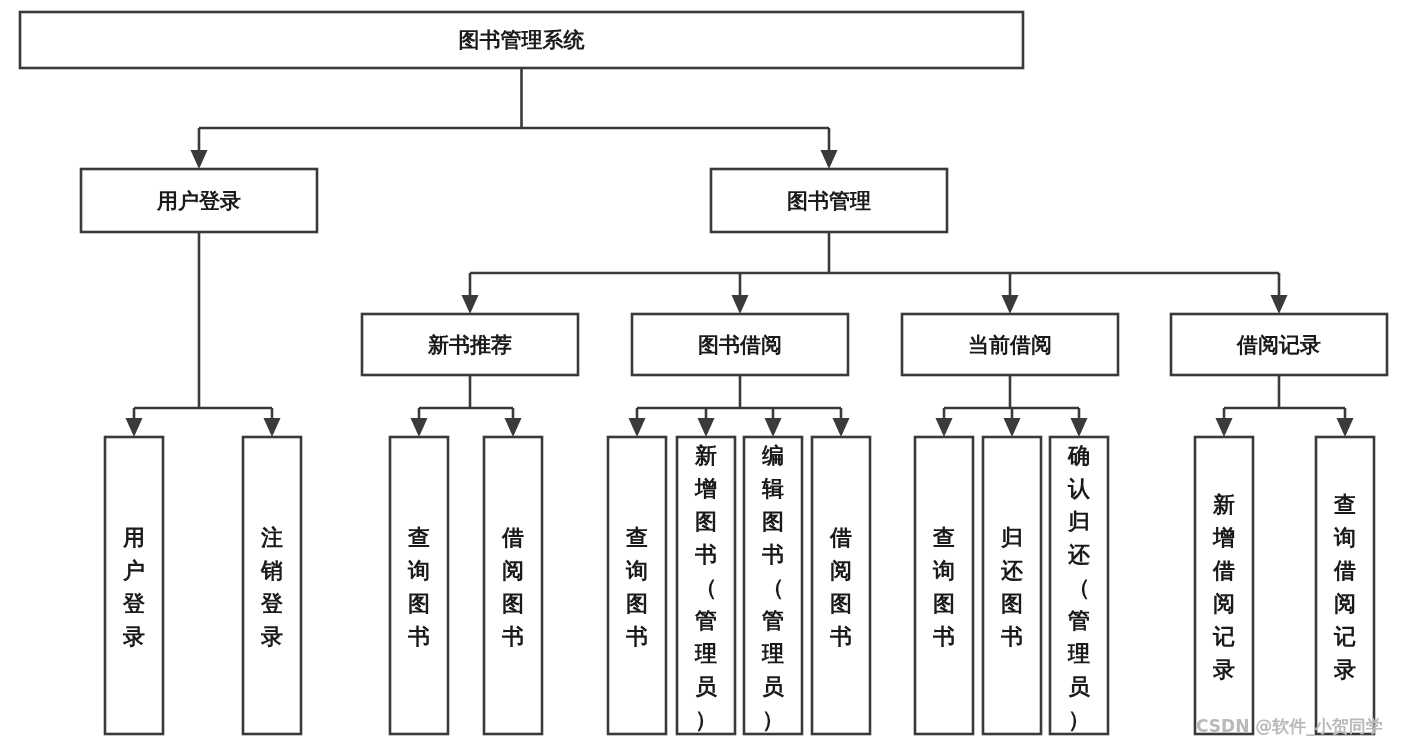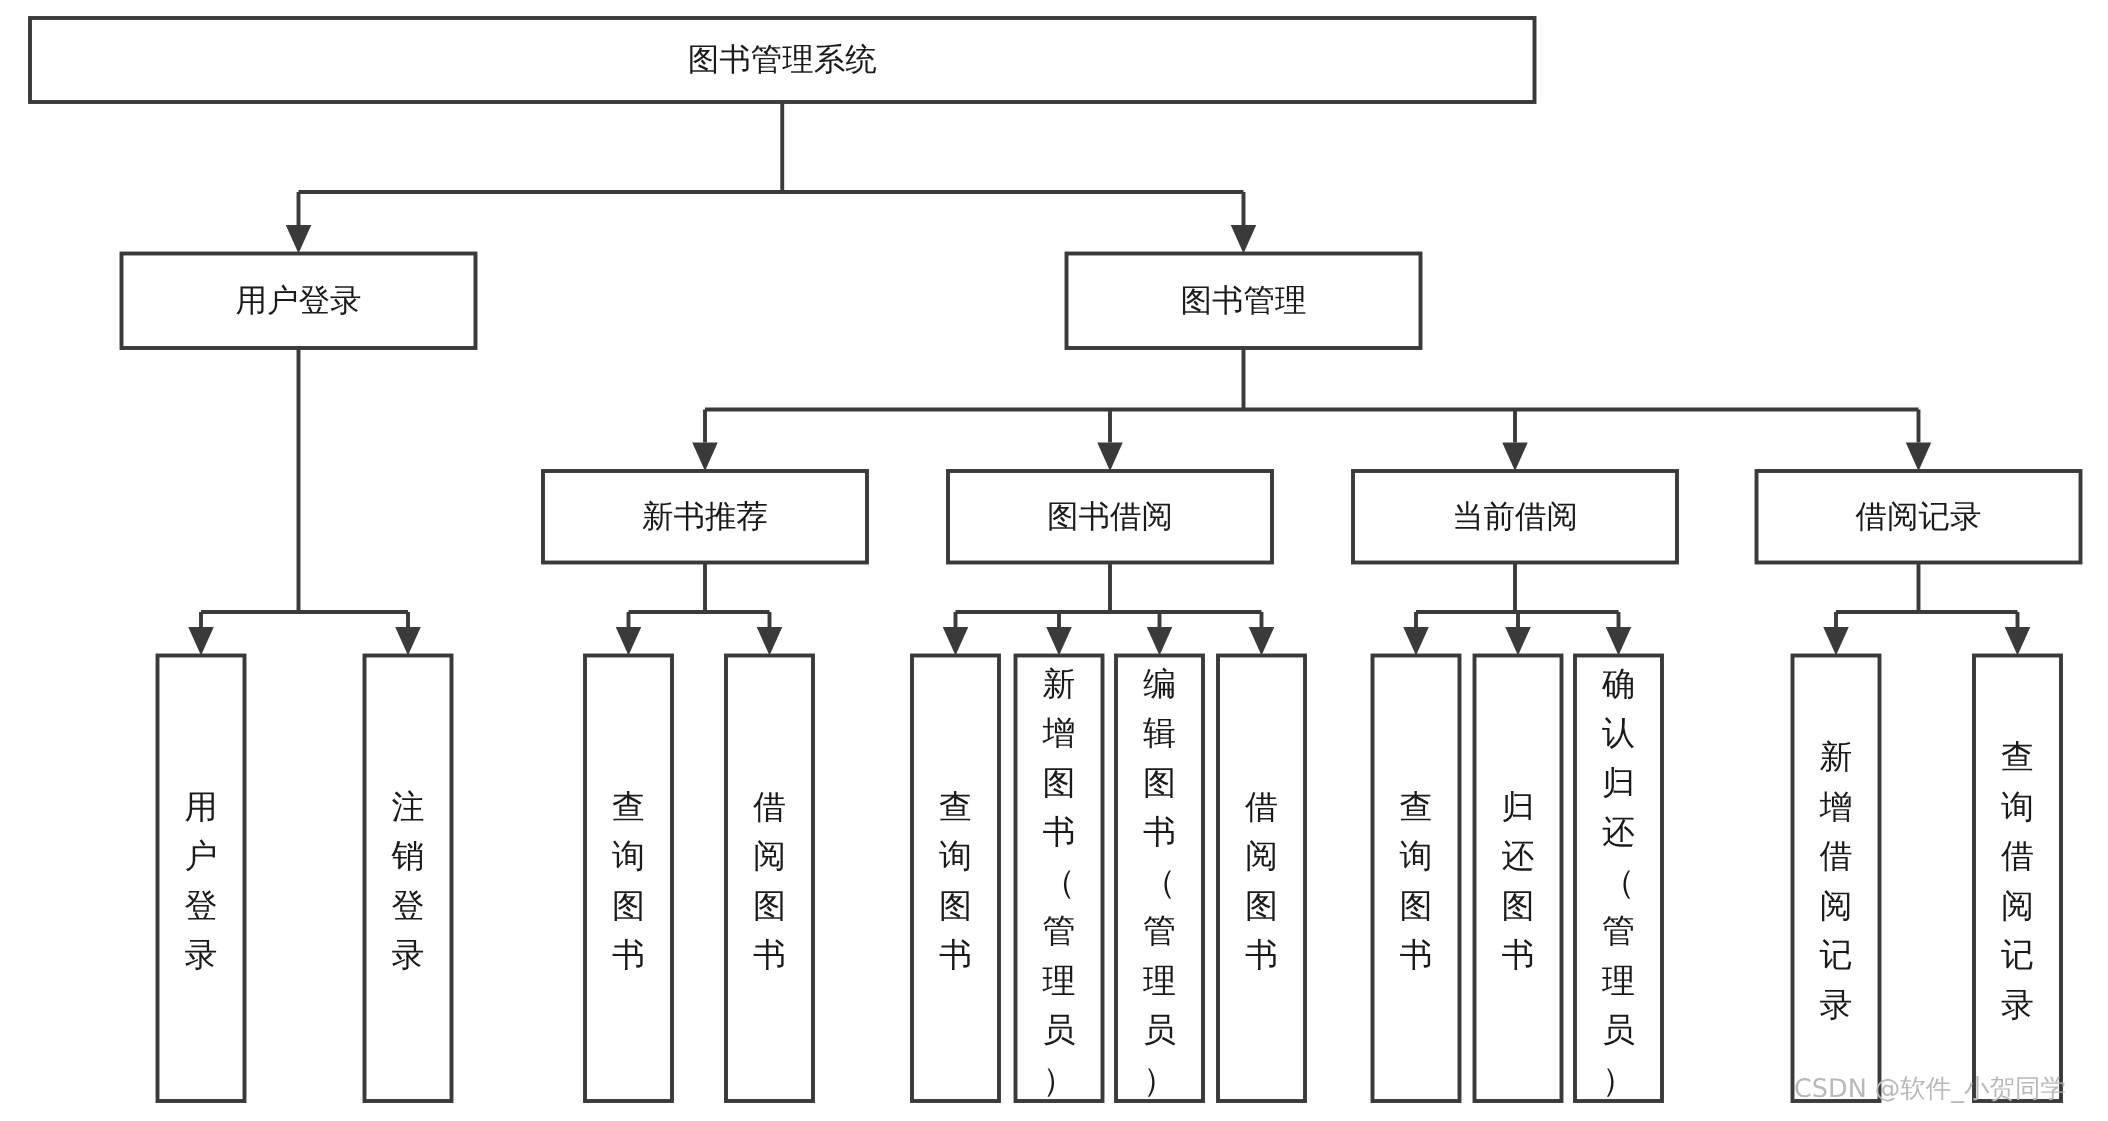--- a/index.html
+++ b/index.html
@@ -11,20 +11,21 @@
     width: 1405px;
     height: 747px;
     font-family: "DejaVu Sans", "Liberation Sans", sans-serif;
     overflow: hidden;
   }
   #diagram-root {
     position: relative;
     width: 1193px;
     height: 747px;
     background: #ffffff;
+    font-weight: bold;
   }
   svg#flowchart {
     position: absolute;
     top: 0;
     left: 0;
     width: 1405px;
     height: 747px;
   }
   .node-box {
     fill: #ffffff;

